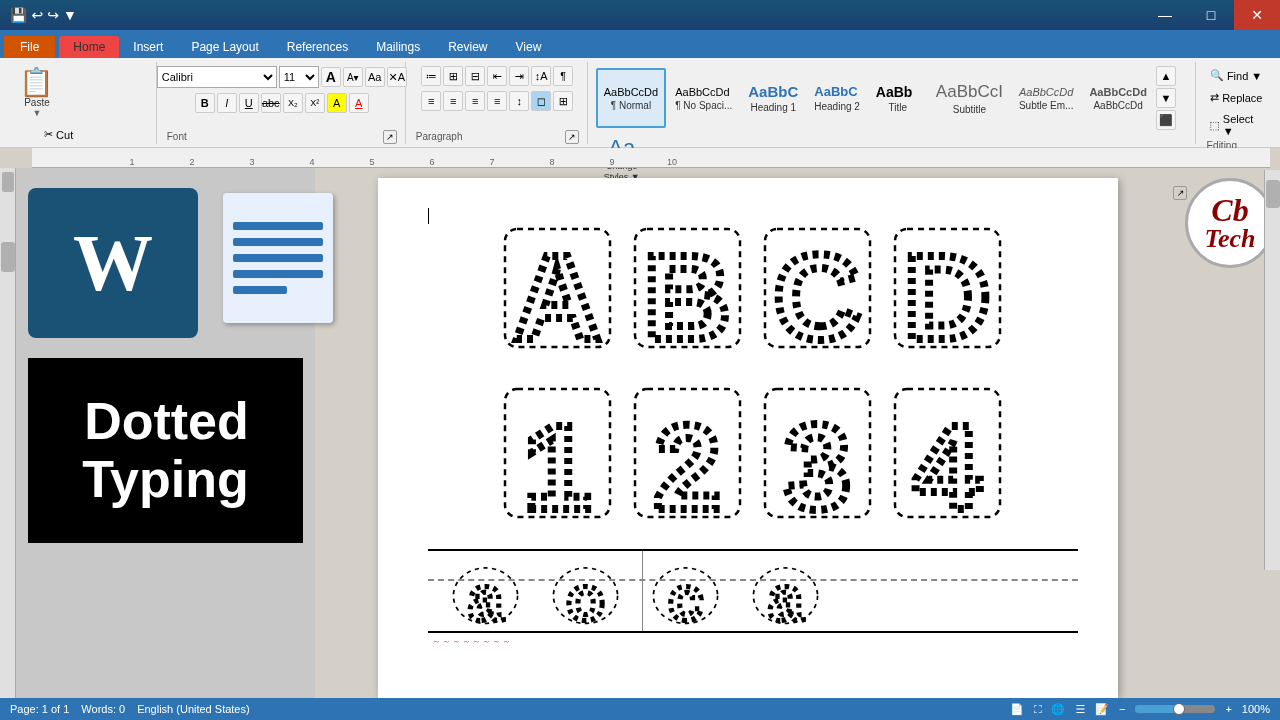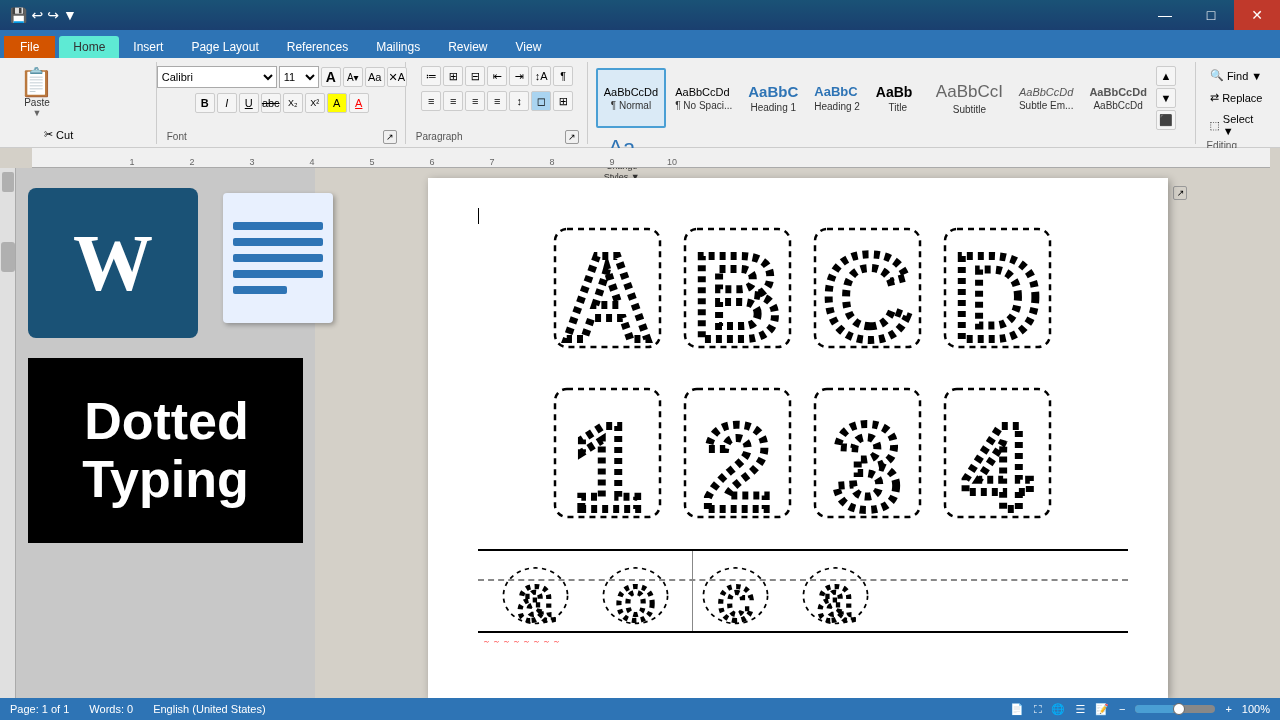--- a/index.html
+++ b/index.html
@@ -51,21 +51,21 @@
       padding-left: 4px;
     }
     .ribbon-tab {
       padding: 4px 14px;
       color: white;
       font-size: 12px;
       cursor: pointer;
       border-radius: 3px 3px 0 0;
     }
     .ribbon-tab.active {
-      background: #5eead4;
+      background: #ef4444;
       color: #333;
       margin-top: 24px;
     }
     .ribbon-tab.file-tab {
       background: #d35400;
       color: white;
       margin-right: 4px;
       border-radius: 0;
       padding: 4px 16px;
     }
@@ -425,21 +425,21 @@
 
     
     #statusbar {
       background: #2e74b5;
       height: 22px;
       display: flex;
       align-items: center;
       padding: 0 10px;
       color: white;
       font-size: 11px;
-      gap: 20px;
+      gap: 12px;
       position: fixed;
       bottom: 0;
       width: 1280px;
     }
 
     
     .group-bottom {
       display: flex;
       align-items: center;
       justify-content: space-between;
@@ -772,20 +772,32 @@
         <div class="solid-line"></div>
 
         <div style="margin-top:3px; color:red; font-size:8px; letter-spacing:2px; padding-left:5px; color:red;">
           ～～～～～～～～
         </div>
       </div>
 
     </div>
   </div>
 
+  <div id="right-panel">
+    <div class="cb-tech-logo">
+      <div class="cb-tech-text">
+        <span class="cb-letter" style="font-size:32px;font-style:italic;font-family:'Times New Roman',serif;">Cb</span>
+        <span class="tech-letter" style="font-size:26px;font-style:italic;font-family:'Times New Roman',serif;">Tech</span>
+      </div>
+    </div>
+
+    <div style="position:absolute; right:0; top:170px; width:16px; height:400px; background:#e0e0e0; border-left:1px solid #aaa;">
+      <div style="width:14px;height:28px;background:#b0b0b0;border-radius:3px;margin:2px auto;margin-top:10px;"></div>
+    </div>
+  </div>
 
 </div>
 
 <div id="statusbar">
   <span>Page: 1 of 1</span>
   <span>Words: 0</span>
   <span>English (United States)</span>
   <div style="margin-left:auto; display:flex; align-items:center; gap:10px;">
     <span title="Print Layout">📄</span>
     <span title="Full Screen">⛶</span>

